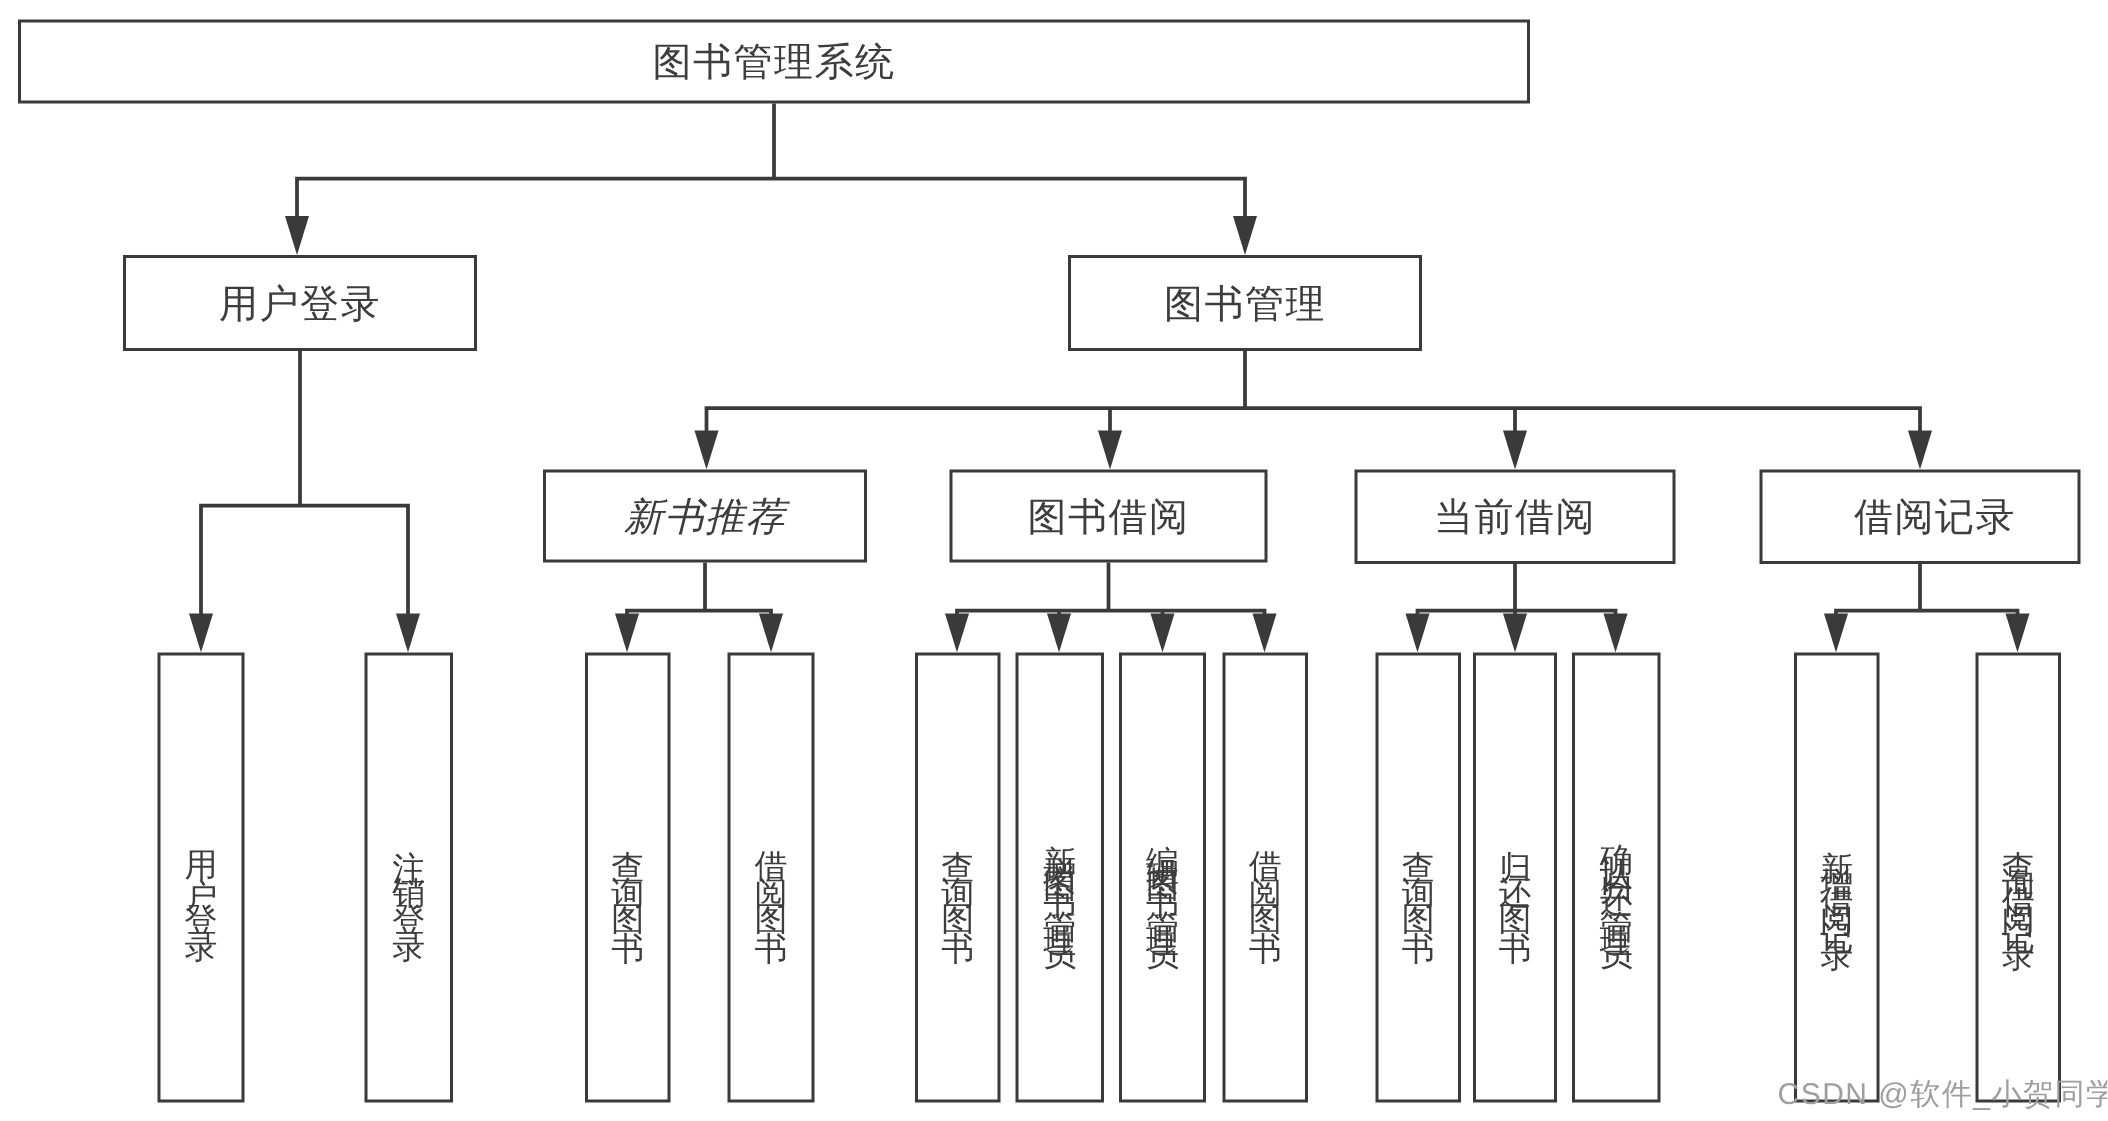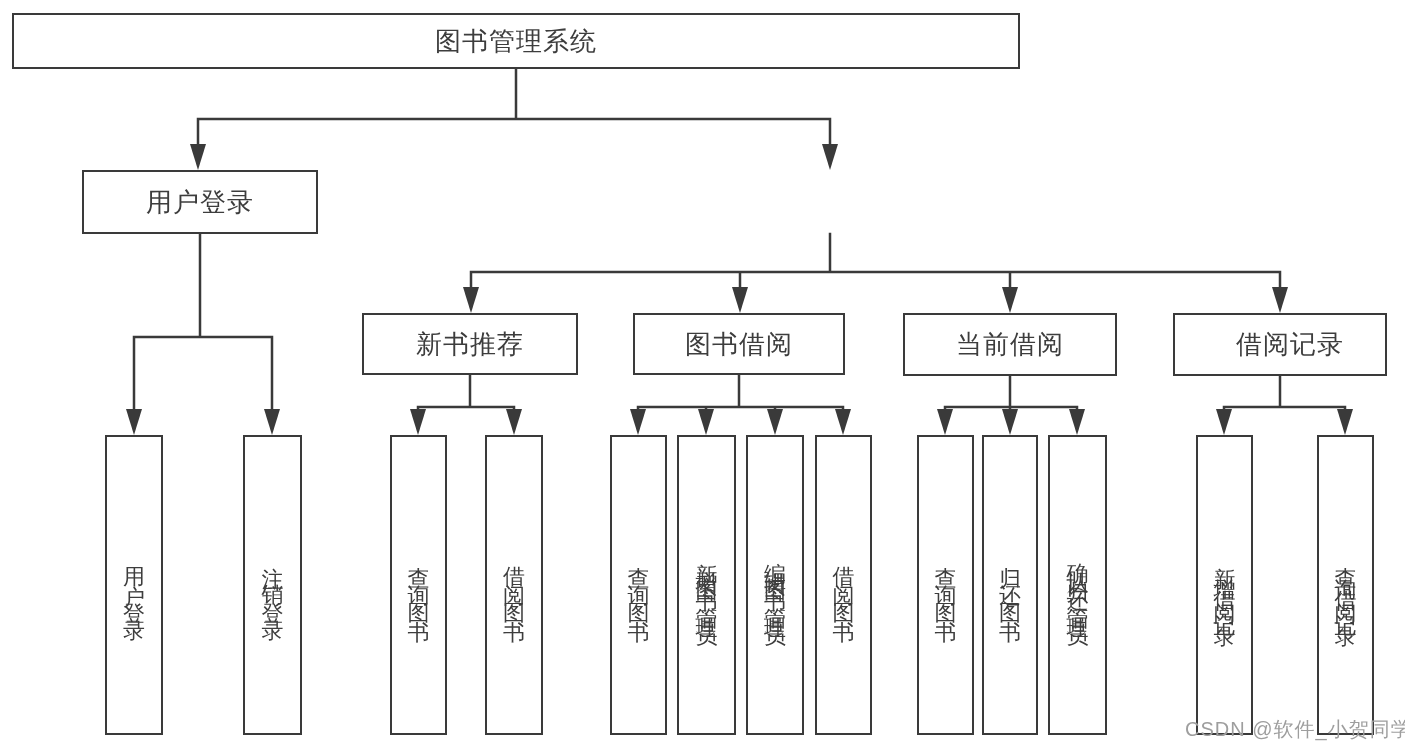--- a/index.html
+++ b/index.html
@@ -105,22 +105,25 @@
     </g>
   </svg>
 
   <div class="node hnode" style="left:12px; top:13px; width:1008px; height:56px;">
     <span>图书管理系统</span>
   </div>
 
   <div class="node hnode" style="left:82px; top:170px; width:236px; height:64px;">
     <span>用户登录</span>
   </div>
+  <div class="node hnode" style="left:712px; top:170px; width:236px; height:64px;">
+    <span>图书管理</span>
+  </div>
 
-  <div class="node hnode" style="left:362px; top:313px; width:216px; height:62px;">
+  <div class="node hnode" style="left:362px; top:313px; width:216px; height:62px;font-style:italic;">
     <span>新书推荐</span>
   </div>
   <div class="node hnode" style="left:903px; top:313px; width:214px; height:63px;">
     <span>当前借阅</span>
   </div>
   <div class="node hnode" style="left:633px; top:313px; width:212px; height:62px;">
     <span>图书借阅</span>
   </div>
   <div class="node hnode" style="left:1173px; top:313px; width:214px; height:63px;padding-left:20px;">
     <span>借阅记录</span>

